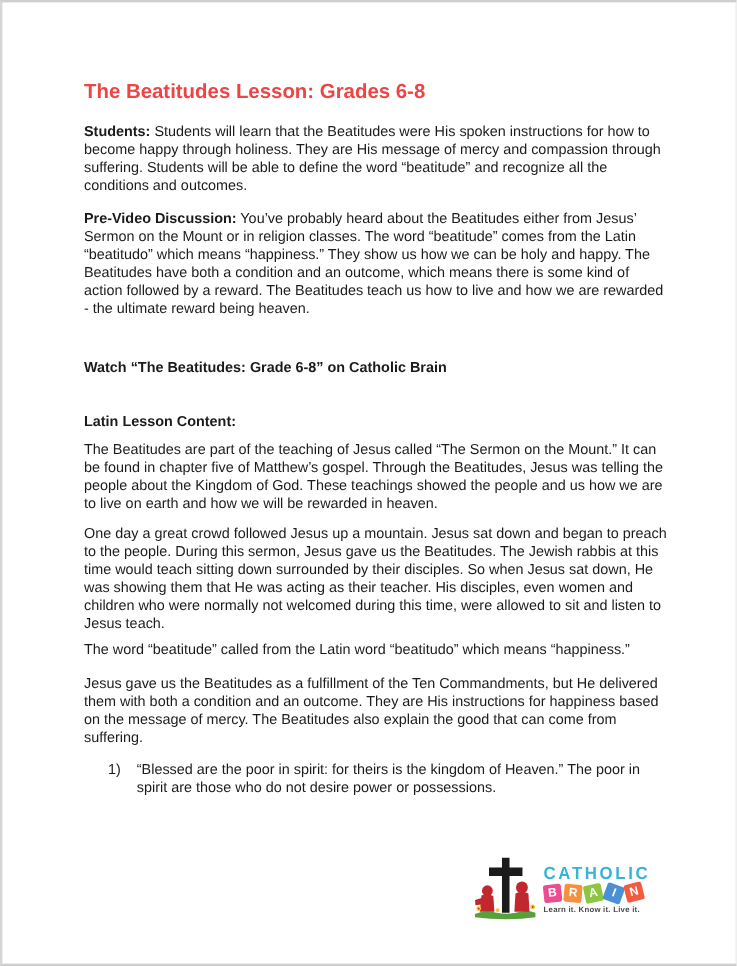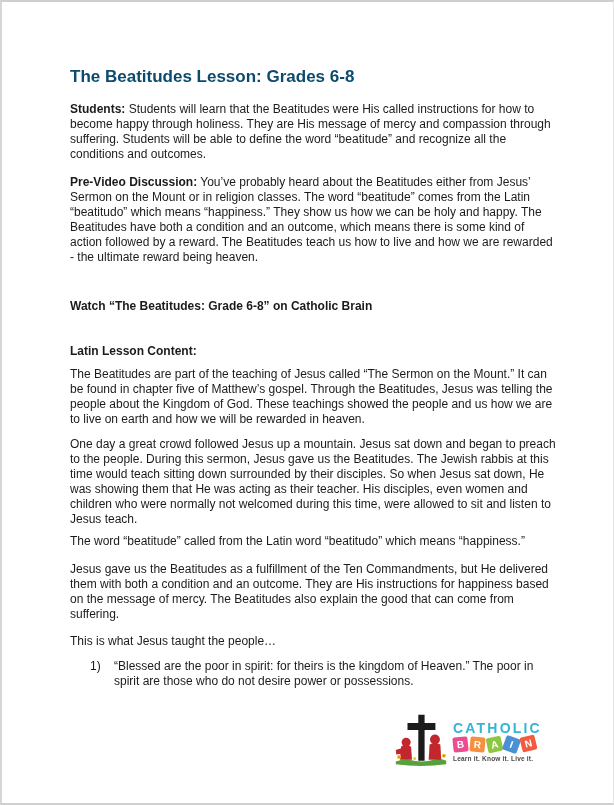--- a/index.html
+++ b/index.html
@@ -20,21 +20,21 @@
     padding:64px 60px 0 68px;
     width:486px;
     font-size:12px;
     line-height:15px;
   }
   h1.doc-title{
     font-size:17px;
     line-height:22px;
     margin:0 0 14px 0;
     font-weight:bold;
-    color:#0c4a6e;
+    color:#ef4444;
   }
   p{margin:0;}
   .mb7{margin-bottom:7px;}
   .mb8{margin-bottom:8px;}
   .mb10{margin-bottom:10px;}
   .mb12{margin-bottom:12px;}
   .mb13{margin-bottom:13px;}
   .mb30{margin-bottom:30px;}
   .mb34{margin-bottom:34px;}
   .bold{font-weight:bold;}
@@ -89,37 +89,36 @@
   }
 </style>
 </head>
 <body>
 
 <div class="page">
   <div class="content">
 
     <h1 class="doc-title">The Beatitudes Lesson: Grades 6-8</h1>
 
-    <p class="mb13"><b>Students:</b> <span>Students will learn that the Beatitudes were His called instructions for how to become happy through holiness. They are His message of mercy and compassion through suffering. Students will be able to define the word “beatitude” and recognize all the conditions and outcomes.</span></p>
+    <p class="mb13"><b>Students:</b> <span>Students will learn that the Beatitudes were His spoken instructions for how to become happy through holiness. They are His message of mercy and compassion through suffering. Students will be able to define the word “beatitude” and recognize all the conditions and outcomes.</span></p>
 
     <p class="mb34"><b>Pre-Video Discussion:</b> <span>You’ve probably heard about the Beatitudes either from Jesus’ Sermon on the Mount or in religion classes. The word “beatitude” comes from the Latin “beatitudo” which means “happiness.” They show us how we can be holy and happy. The Beatitudes have both a condition and an outcome, which means there is some kind of action followed by a reward. The Beatitudes teach us how to live and how we are rewarded - the ultimate reward being heaven.</span></p>
 
     <p class="bold mb30">Watch “The Beatitudes: Grade 6-8” on Catholic Brain</p>
 
     <p class="bold mb8">Latin Lesson Content:</p>
 
     <p class="mb10">The Beatitudes are part of the teaching of Jesus called “The Sermon on the Mount.”  It can be found in chapter five of Matthew’s gospel.  Through the Beatitudes, Jesus was telling the people about the Kingdom of God.  These teachings showed the people and us how we are to live on earth and how we will be rewarded in heaven.</p>
 
     <p class="mb7">One day a great crowd followed Jesus up a mountain. Jesus sat down and began to preach to the people. During this sermon, Jesus gave us the Beatitudes. The Jewish rabbis at this time would teach sitting down surrounded by their disciples.  So when Jesus sat down, He was showing them that He was acting as their teacher.  His disciples, even women and children who were normally not welcomed during this time, were allowed to sit and listen to Jesus teach.</p>
 
     <p class="mb13">The word “beatitude” called from the Latin word “beatitudo” which means “happiness.”</p>
 
     <p class="mb12">Jesus gave us the Beatitudes as a fulfillment of the Ten Commandments, but He delivered them with both a condition and an outcome. They are His instructions for happiness based on the message of mercy. The Beatitudes also explain the good that can come from suffering.</p>
 
-    <p class="mb10">This is what Jesus taught the people…</p>
 
     <div class="list-item">
       <span class="num">1)</span>
       <span class="txt">“Blessed are the poor in spirit: for theirs is the kingdom of Heaven.”  The poor in spirit are those who do not desire power or possessions.</span>
     </div>
 
   </div>
 
   <div class="logo">
     <svg class="logo-mark" viewBox="0 0 60 62" xmlns="http://www.w3.org/2000/svg">

